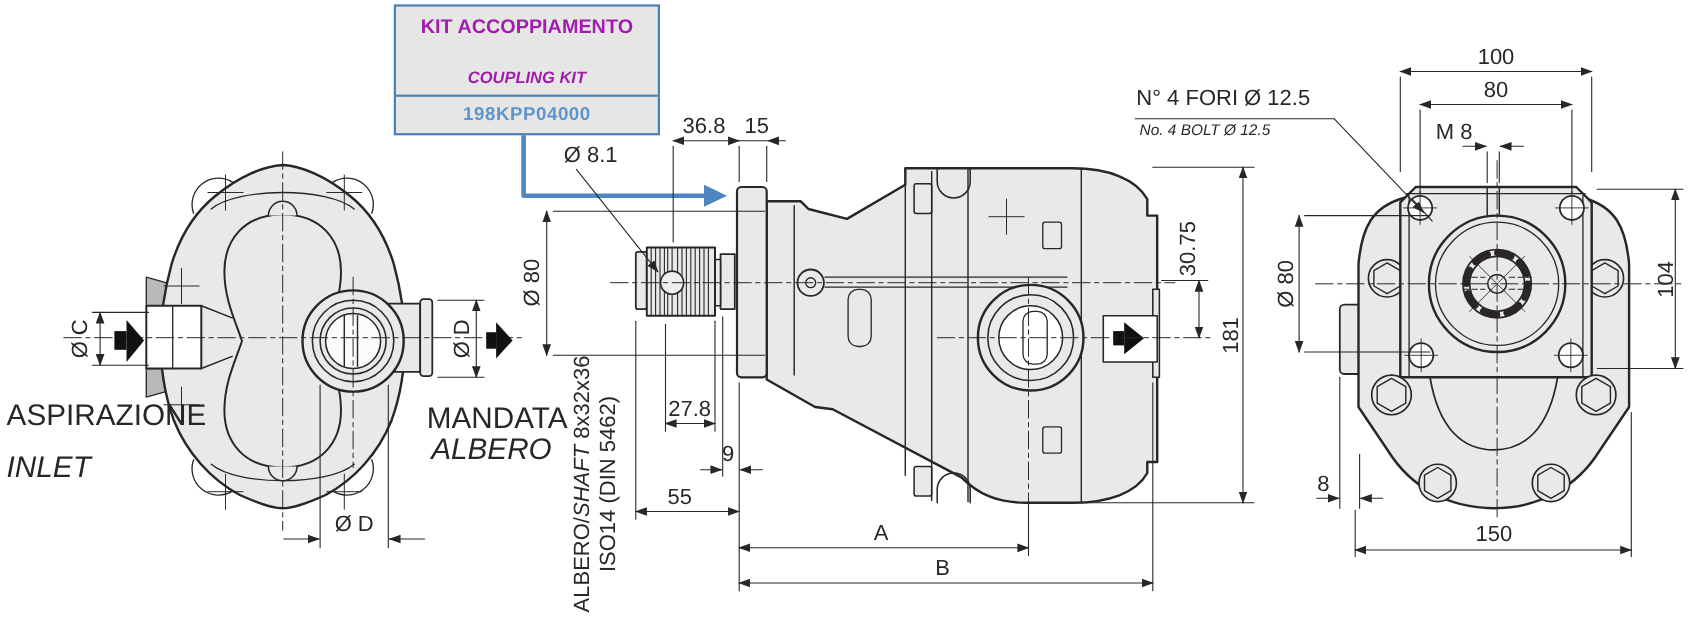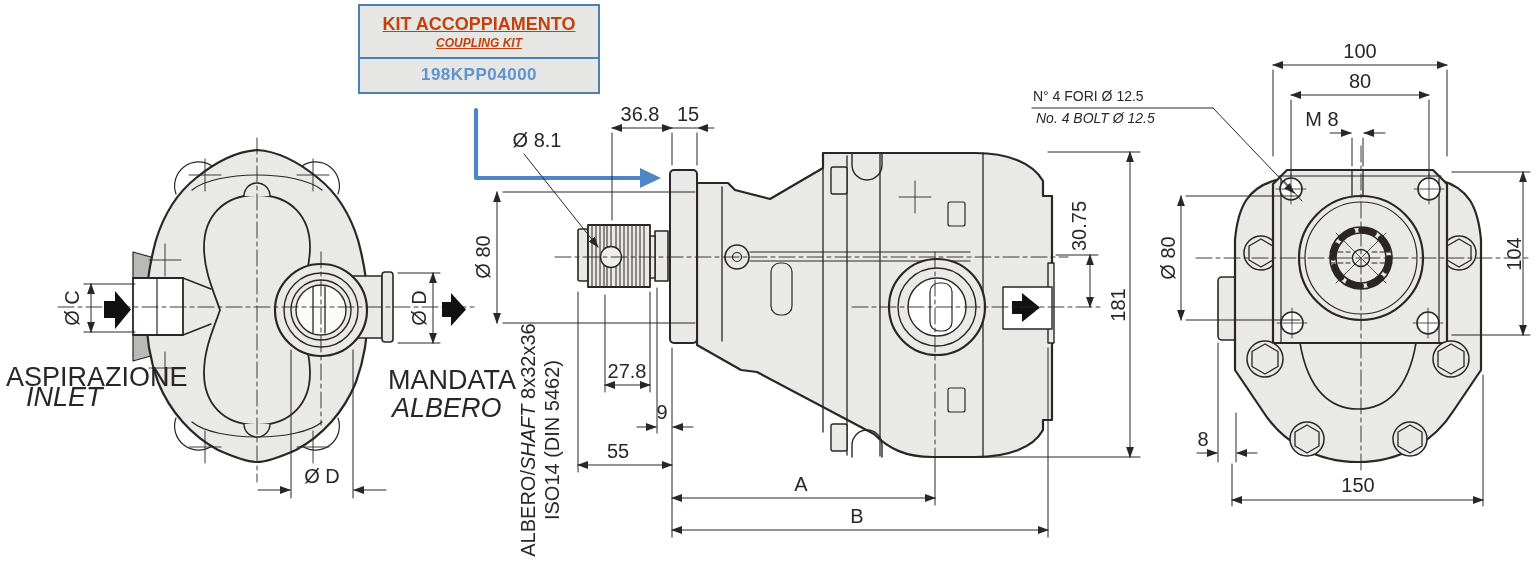--- a/index.html
+++ b/index.html
@@ -8,22 +8,22 @@
     font-family:"Liberation Sans", sans-serif;color:#2a2627;
   }
   svg{position:absolute;left:0;top:0;}
   svg text{fill:#2a2627;font-family:"Liberation Sans",sans-serif;font-size:20px;}
   .lbl{position:absolute;font-size:27px;line-height:1.25;color:#2a2627;white-space:nowrap;}
   .it{font-style:italic;}
   .kitbox{
     position:absolute;left:358px;top:4px;width:238px;
     background:#e6e7e4;border:2px solid #4d80b8;text-align:center;
   }
-  .kitbox .titles{padding:7px 4px 6px 4px;color:#c2410c;font-weight:bold;font-size:18px;line-height:1.28;text-decoration:underline;}
-  .kitbox .titles .sub{font-style:italic;font-size:12px;}
+  .kitbox .titles{padding:7px 4px 6px 4px;color:#a21caf;font-weight:bold;font-size:18px;line-height:1.28;}
+  .kitbox .titles .sub{font-style:italic;font-size:15px;margin-top:25px;}
   .kitbox .pn{border-top:2px solid #4d80b8;padding:6px 2px 7px 2px;color:#5f94cd;font-weight:bold;font-size:17px;letter-spacing:.5px;}
 </style>
 </head>
 <body>
 
 <div id="canvas">
 
 <svg width="1536" height="567" viewBox="0 0 1536 567">
   <defs>
     <marker id="ar" viewBox="0 0 10 10" refX="9.2" refY="5" markerWidth="11" markerHeight="11" orient="auto-start-reverse">
@@ -399,20 +399,20 @@
 
 <div class="kitbox">
   <div class="titles">
     <div>KIT ACCOPPIAMENTO</div>
     <div class="sub">COUPLING KIT</div>
   </div>
   <div class="pn">198KPP04000</div>
 </div>
 
 <div class="lbl" style="left:6px;top:361px;">ASPIRAZIONE</div>
-<div class="lbl it" style="left:6px;top:381px;margin-left:20px;">INLET</div>
+<div class="lbl it" style="left:6px;top:409px;">INLET</div>
 <div class="lbl" style="left:388px;top:364px;">MANDATA</div>
 <div class="lbl it" style="left:392px;top:392px;">ALBERO</div>
 
-<div class="lbl" style="left:1033px;top:88px;font-size:14px;">N° 4 FORI Ø 12.5</div>
+<div class="lbl" style="left:1033px;top:77px;font-size:20px;">N° 4 FORI Ø 12.5</div>
 <div class="lbl it" style="left:1036px;top:110px;font-size:14px;">No. 4 BOLT Ø 12.5</div>
 
 </div>
 
 </body></html>

